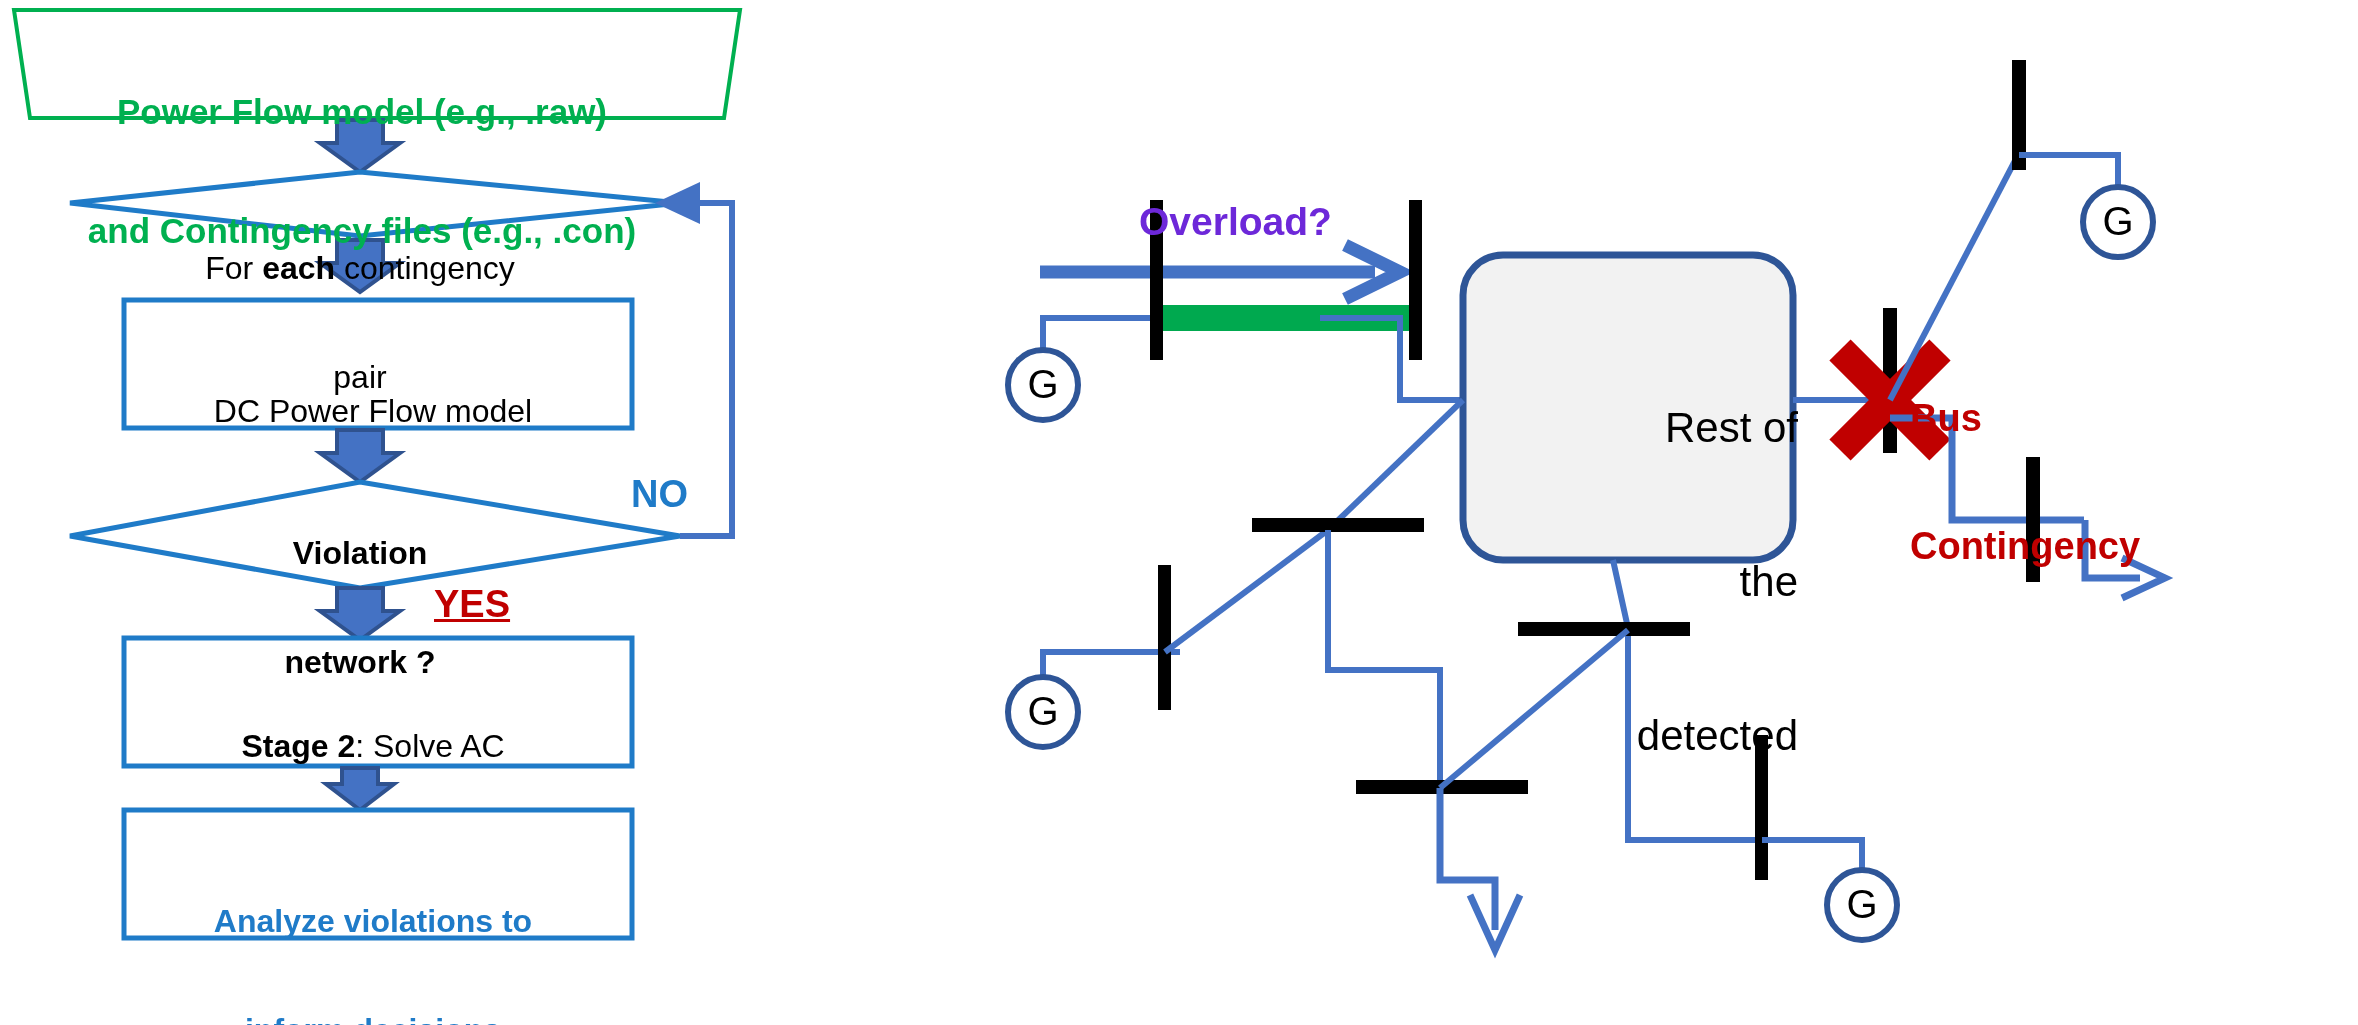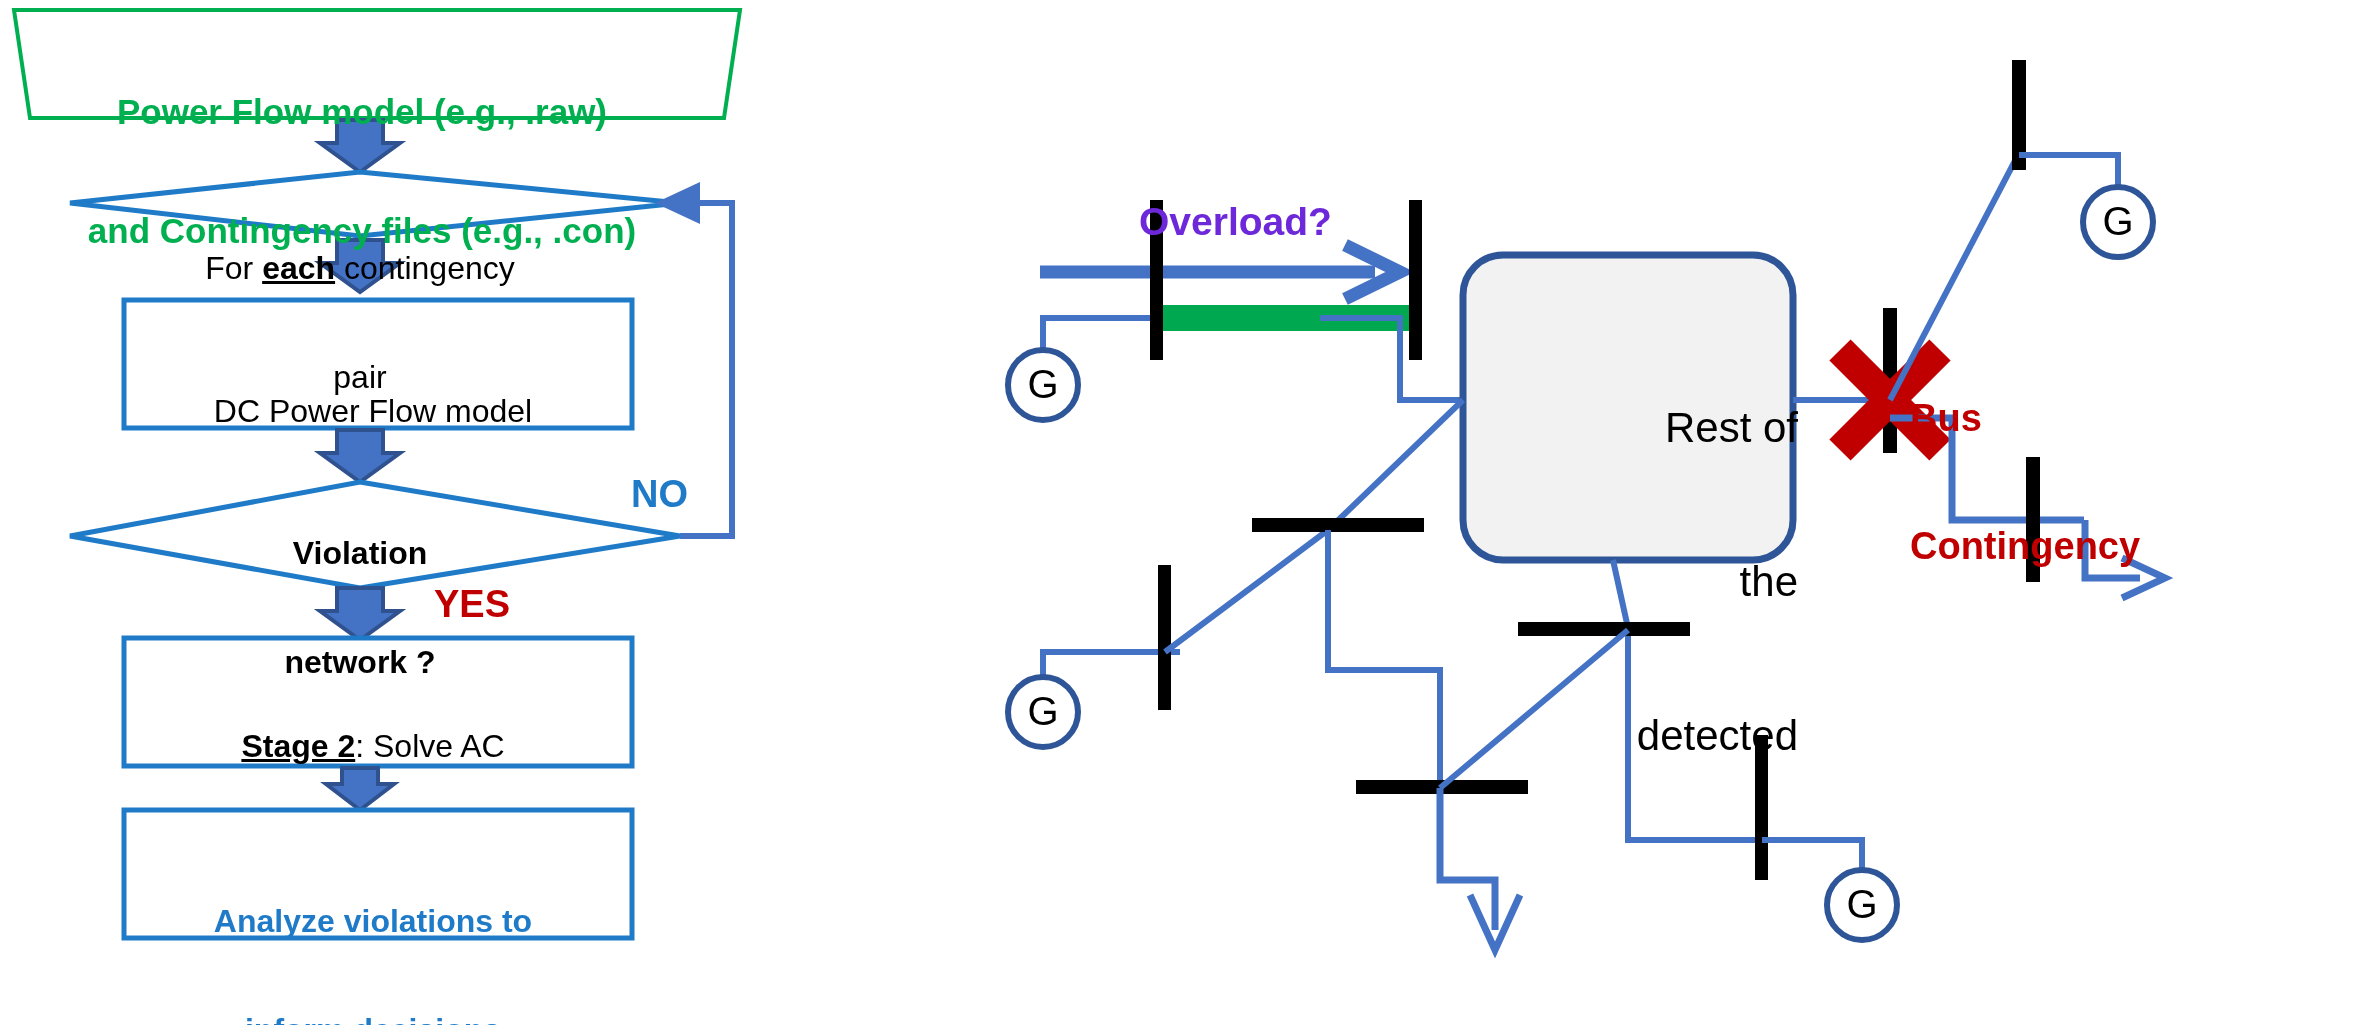--- a/index.html
+++ b/index.html
@@ -90,22 +90,23 @@
     color: #1F7BC8;
     font-weight: bold;
     font-size: 38px;
   }
   .fc-yes {
     left: 434px;
     top: 583px;
     color: #C00000;
     font-weight: bold;
     font-size: 38px;
-  }
-  .b { font-weight: bold; text-decoration: underline; }
+    text-decoration: underline;
+  }
+  .b { font-weight: bold; }
 
   
   .nw-overload {
     left: 1127px;
     top: 200px;
     color: #6d28d9;
     font-weight: bold;
     font-size: 39px;
     margin-left: 12px;
   }

